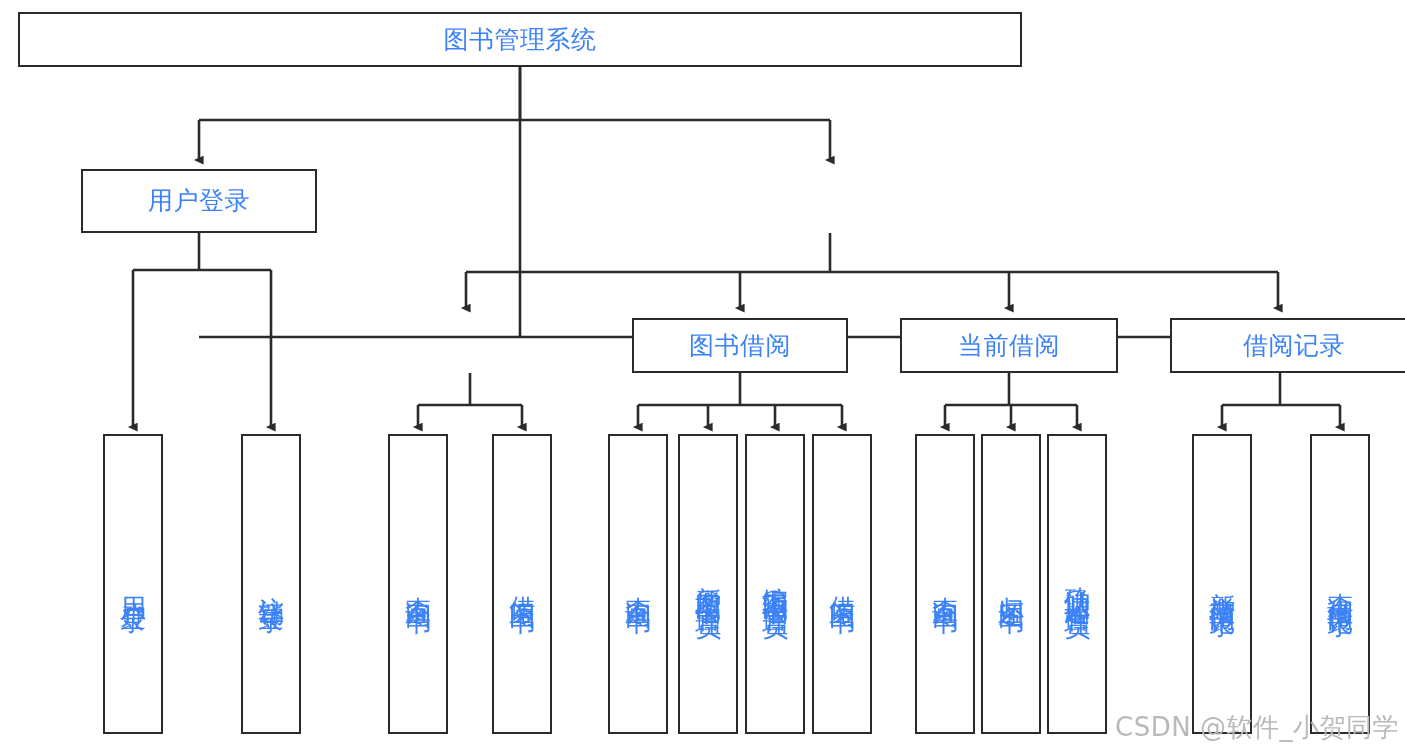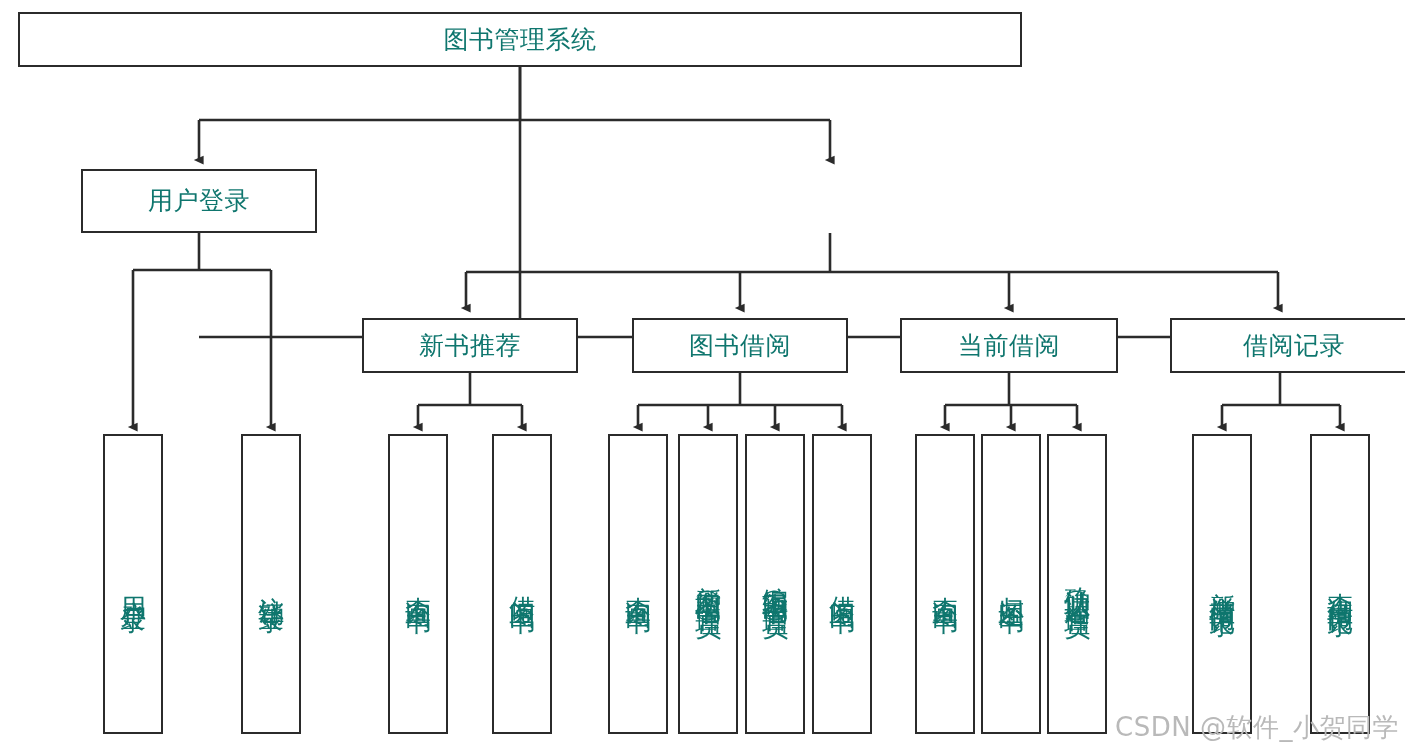--- a/index.html
+++ b/index.html
@@ -26,21 +26,21 @@
     height: 747px;
   }
   .node-box {
     position: absolute;
     box-sizing: border-box;
     border: 2px solid #2b2b2b;
     background: #ffffff;
     display: flex;
     align-items: center;
     justify-content: center;
-    color: #0f766e;
+    color: #3b82f6;
   }
   .node-label {
     display: block;
     text-align: center;
     line-height: 1.18;
     white-space: nowrap;
   }
   
   .node-h .node-label {
     font-size: 25px;
@@ -146,23 +146,20 @@
 
   <div class="node-box node-h node-root" style="left:18px; top:12px; width:1004px; height:55px;">
     <span class="node-label">图书管理系统</span>
   </div>
 
   <div class="node-box node-h" style="left:81px; top:169px; width:236px; height:64px;">
     <span class="node-label">用户登录</span>
   </div>
 
 
-  <div class="node-box node-h" style="left:362px; top:318px; width:216px; height:55px;">
-    <span class="node-label">新书推荐</span>
-  </div>
 
   <div class="node-box node-h" style="left:632px; top:318px; width:216px; height:55px;">
     <span class="node-label">图书借阅</span>
   </div>
 
   <div class="node-box node-h" style="left:900px; top:318px; width:218px; height:55px;">
     <span class="node-label">当前借阅</span>
   </div>
 
   <div class="node-box node-h" style="left:1170px; top:318px; width:248px; height:55px;">

